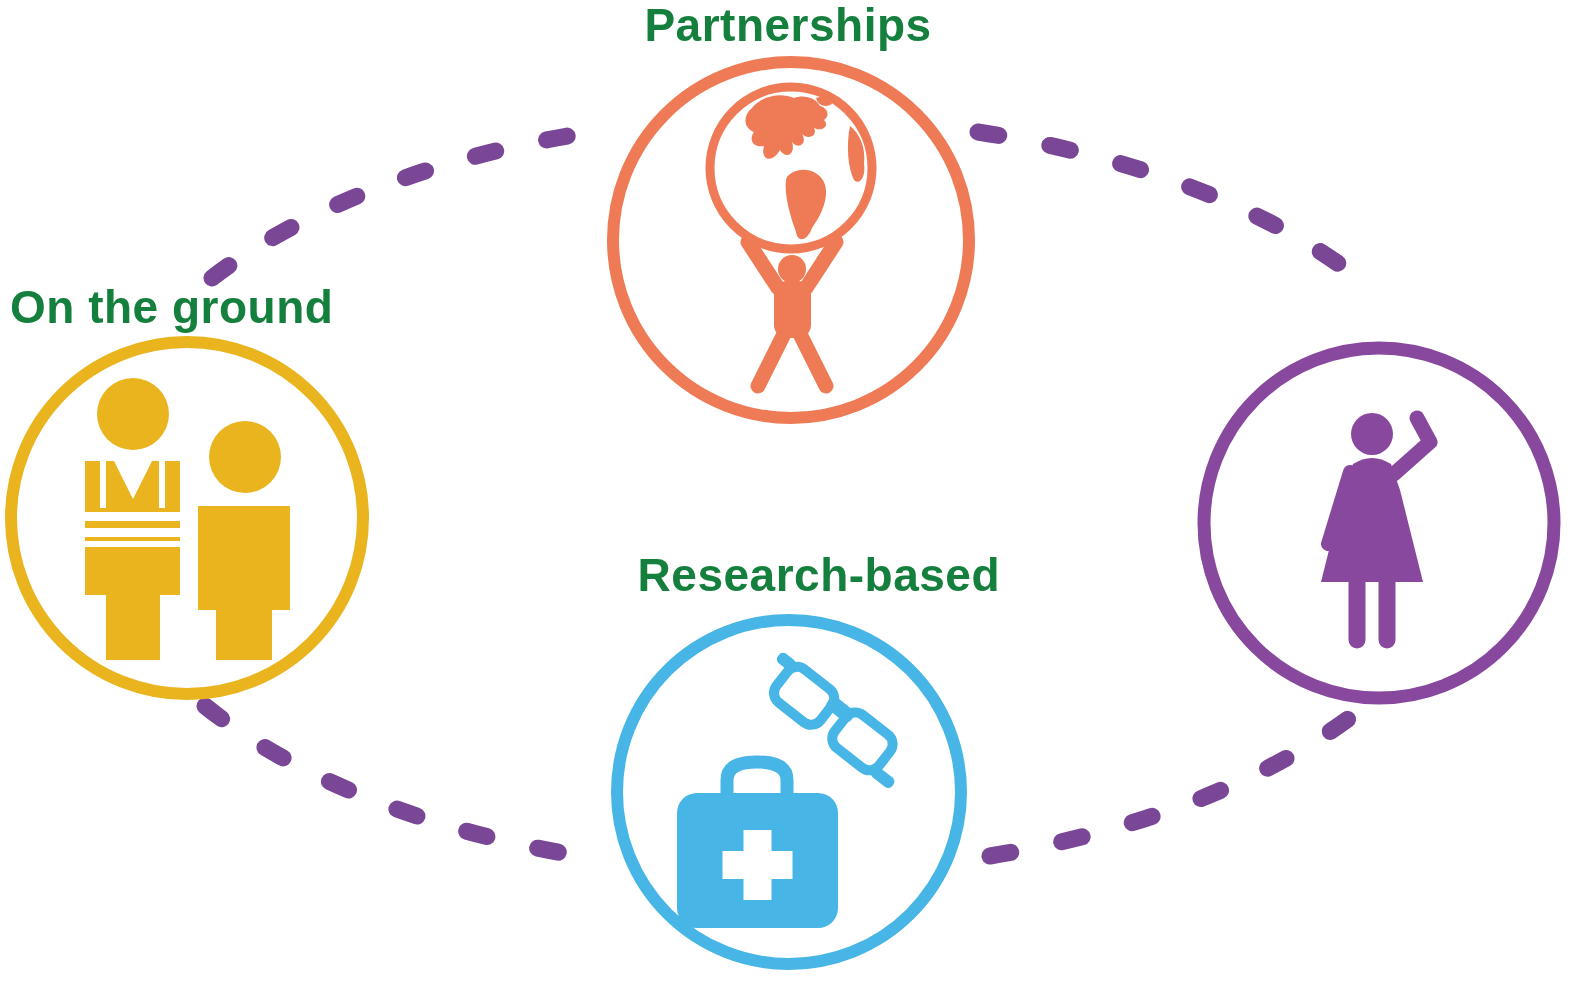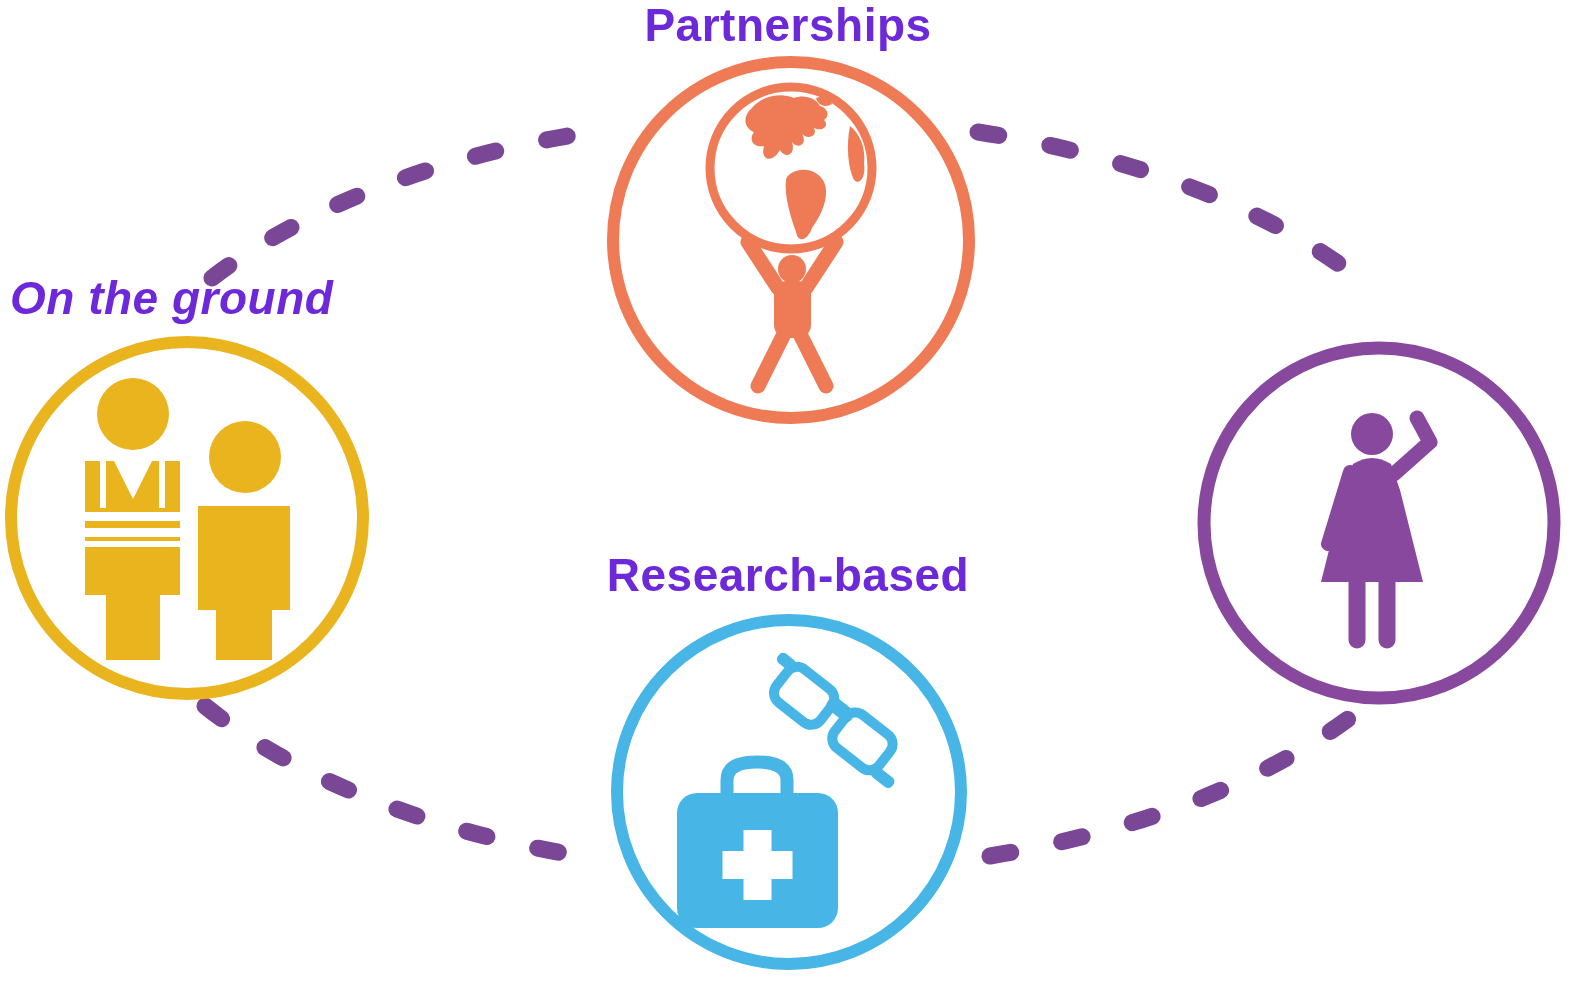--- a/index.html
+++ b/index.html
@@ -3,21 +3,21 @@
 <meta charset="utf-8">
 <style>
   html,body{margin:0;padding:0;background:#ffffff;}
   .canvas{
     position:relative;width:1595px;height:986px;overflow:hidden;background:#ffffff;
     font-family:"Liberation Sans","DejaVu Sans",sans-serif;
   }
   .canvas svg{position:absolute;left:0;top:0;}
   .label{
     position:absolute;font-weight:700;font-size:46px;line-height:1.1;
-    color:#6d28d9;white-space:nowrap;letter-spacing:0.5px;
+    color:#15803d;white-space:nowrap;letter-spacing:0.5px;
   }
   .label.center{width:400px;text-align:center;}
 </style>
 </head>
 <body>
 
 <div class="canvas">
 
   <svg width="1595" height="986" viewBox="0 0 1595 986">
 
@@ -89,17 +89,17 @@
         <rect fill="#ffffff" stroke-width="10" x="74" y="0" width="56" height="42" rx="12"></rect>
         <rect stroke="none" x="50" y="2" width="30" height="15" rx="6"></rect>
         <rect stroke="none" x="-17" y="-1" width="20" height="12" rx="5"></rect>
         <rect stroke="none" x="127" y="31" width="26" height="12" rx="5"></rect>
       </g>
     </g>
   </svg>
 
   <div class="label center" style="left:588px;top:0px;">Partnerships</div>
 
-  <div class="label" style="left:10px;top:273px;font-style:italic;">On the ground</div>
+  <div class="label" style="left:10px;top:282px;">On the ground</div>
 
 
-  <div class="label center" style="left:588px;top:550px;">Research-based</div>
+  <div class="label center" style="left:600px;top:550px;text-align:right;">Research-based</div>
 </div>
 
 </body></html>

